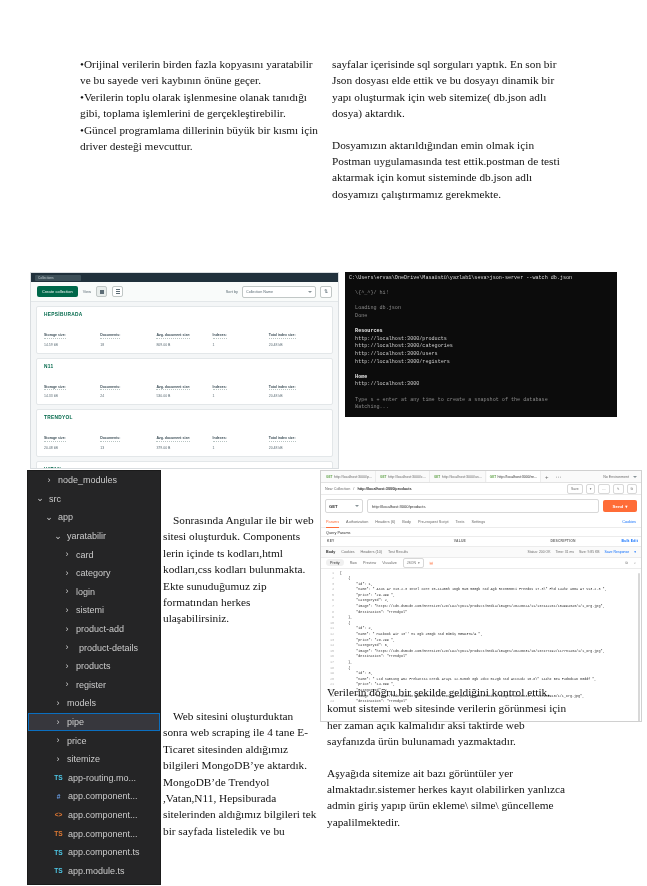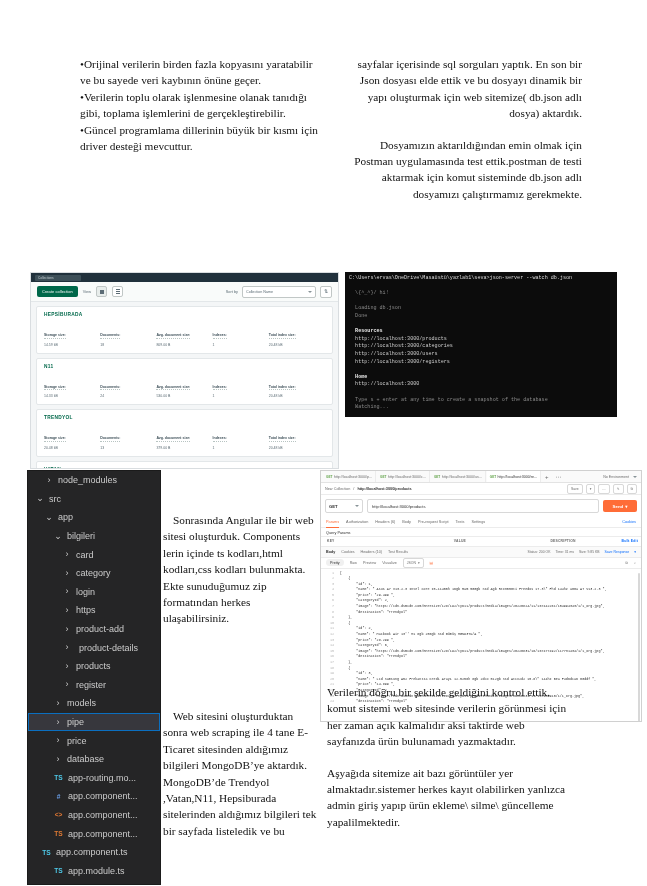--- a/index.html
+++ b/index.html
@@ -110,21 +110,21 @@
 <body>
 
 <div class="page">
 
   <div class="prose" id="lt" style="left:80px;top:56px;width:240px;">
     <p class="bul">•Orijinal verilerin birden fazla kopyasını yaratabilir ve bu sayede veri kaybının önüne geçer.</p>
     <p class="bul">•Verilerin toplu olarak işlenmesine olanak tanıdığı gibi, toplama işlemlerini de gerçekleştirebilir.</p>
     <p class="bul">•Güncel programlama dillerinin büyük bir kısmı için driver desteği mevcuttur.</p>
   </div>
 
-  <div class="prose" id="rt" style="left:340px;top:56px;width:242px;text-align:right;">
+  <div class="prose" id="rt" style="left:332px;top:56px;width:242px;">
     <p> sayfalar içerisinde sql sorguları yaptık. En son bir Json dosyası elde ettik ve bu dosyayı dinamik bir yapı oluşturmak için web sitemize( db.json adlı dosya) aktardık.</p>
     <p>Dosyamızın aktarıldığından emin olmak için Postman uygulamasında test ettik.postman de testi aktarmak için komut sisteminde db.json adlı dosyamızı çalıştırmamız gerekmekte.</p>
   </div>
 
   <div class="shot" id="compass">
 
     <div class="cmp-tabbar">
       <div class="cmp-tab">
         <span>Collections</span>
       </div>
@@ -219,37 +219,37 @@
         <div class="tree-row" style="padding-left: 6px;">
           <span class="chev">⌄</span>
           <span style="margin-left: 3px;">src</span>
         </div>
         <div class="tree-row" style="padding-left: 15px;">
           <span class="chev">⌄</span>
           <span style="margin-left: 3px;">app</span>
         </div>
         <div class="tree-row" style="padding-left: 24px;">
           <span class="chev">⌄</span>
-          <span style="margin-left: 3px;">bilgileri</span>
+          <span style="margin-left: 3px;">yaratabilir</span>
         </div>
         <div class="tree-row" style="padding-left: 33px;">
           <span class="chev">›</span>
           <span style="margin-left: 3px;">card</span>
         </div>
         <div class="tree-row" style="padding-left: 33px;">
           <span class="chev">›</span>
           <span style="margin-left: 3px;">category</span>
         </div>
         <div class="tree-row" style="padding-left: 33px;">
           <span class="chev">›</span>
           <span style="margin-left: 3px;">login</span>
         </div>
         <div class="tree-row" style="padding-left: 33px;">
           <span class="chev">›</span>
-          <span style="margin-left: 3px;">https</span>
+          <span style="margin-left: 3px;">sistemi</span>
         </div>
         <div class="tree-row" style="padding-left: 33px;">
           <span class="chev">›</span>
           <span style="margin-left: 3px;">product-add</span>
         </div>
         <div class="tree-row" style="padding-left: 33px;">
           <span class="chev">›</span>
           <span style="margin-left: 6px;">product-details</span>
         </div>
         <div class="tree-row" style="padding-left: 33px;">
@@ -267,39 +267,39 @@
         <div class="tree-row sel" style="padding-left: 24px;">
           <span class="chev">›</span>
           <span style="margin-left: 3px;">pipe</span>
         </div>
         <div class="tree-row" style="padding-left: 24px;">
           <span class="chev">›</span>
           <span style="margin-left: 3px;">price</span>
         </div>
         <div class="tree-row" style="padding-left: 24px;">
           <span class="chev">›</span>
-          <span style="margin-left: 3px;">database</span>
+          <span style="margin-left: 3px;">sitemize</span>
         </div>
         <div class="tree-row" style="padding-left: 24px;">
           <span class="ftype ts">TS</span>
           <span style="margin-left: 3px;">app-routing.mo...</span>
         </div>
         <div class="tree-row" style="padding-left: 24px;">
           <span class="ftype css">#</span>
           <span style="margin-left: 3px;">app.component...</span>
         </div>
         <div class="tree-row" style="padding-left: 24px;">
           <span class="ftype html">&lt;&gt;</span>
           <span style="margin-left: 3px;">app.component...</span>
         </div>
         <div class="tree-row" style="padding-left: 24px;">
           <span class="ftype tsr">TS</span>
           <span style="margin-left: 3px;">app.component...</span>
         </div>
-        <div class="tree-row" style="padding-left: 12px;">
+        <div class="tree-row" style="padding-left: 24px;">
           <span class="ftype ts">TS</span>
           <span style="margin-left: 3px;">app.component.ts</span>
         </div>
         <div class="tree-row" style="padding-left: 24px;">
           <span class="ftype ts">TS</span>
           <span style="margin-left: 3px;">app.module.ts</span>
         </div>
       </div>
   </div>
 

